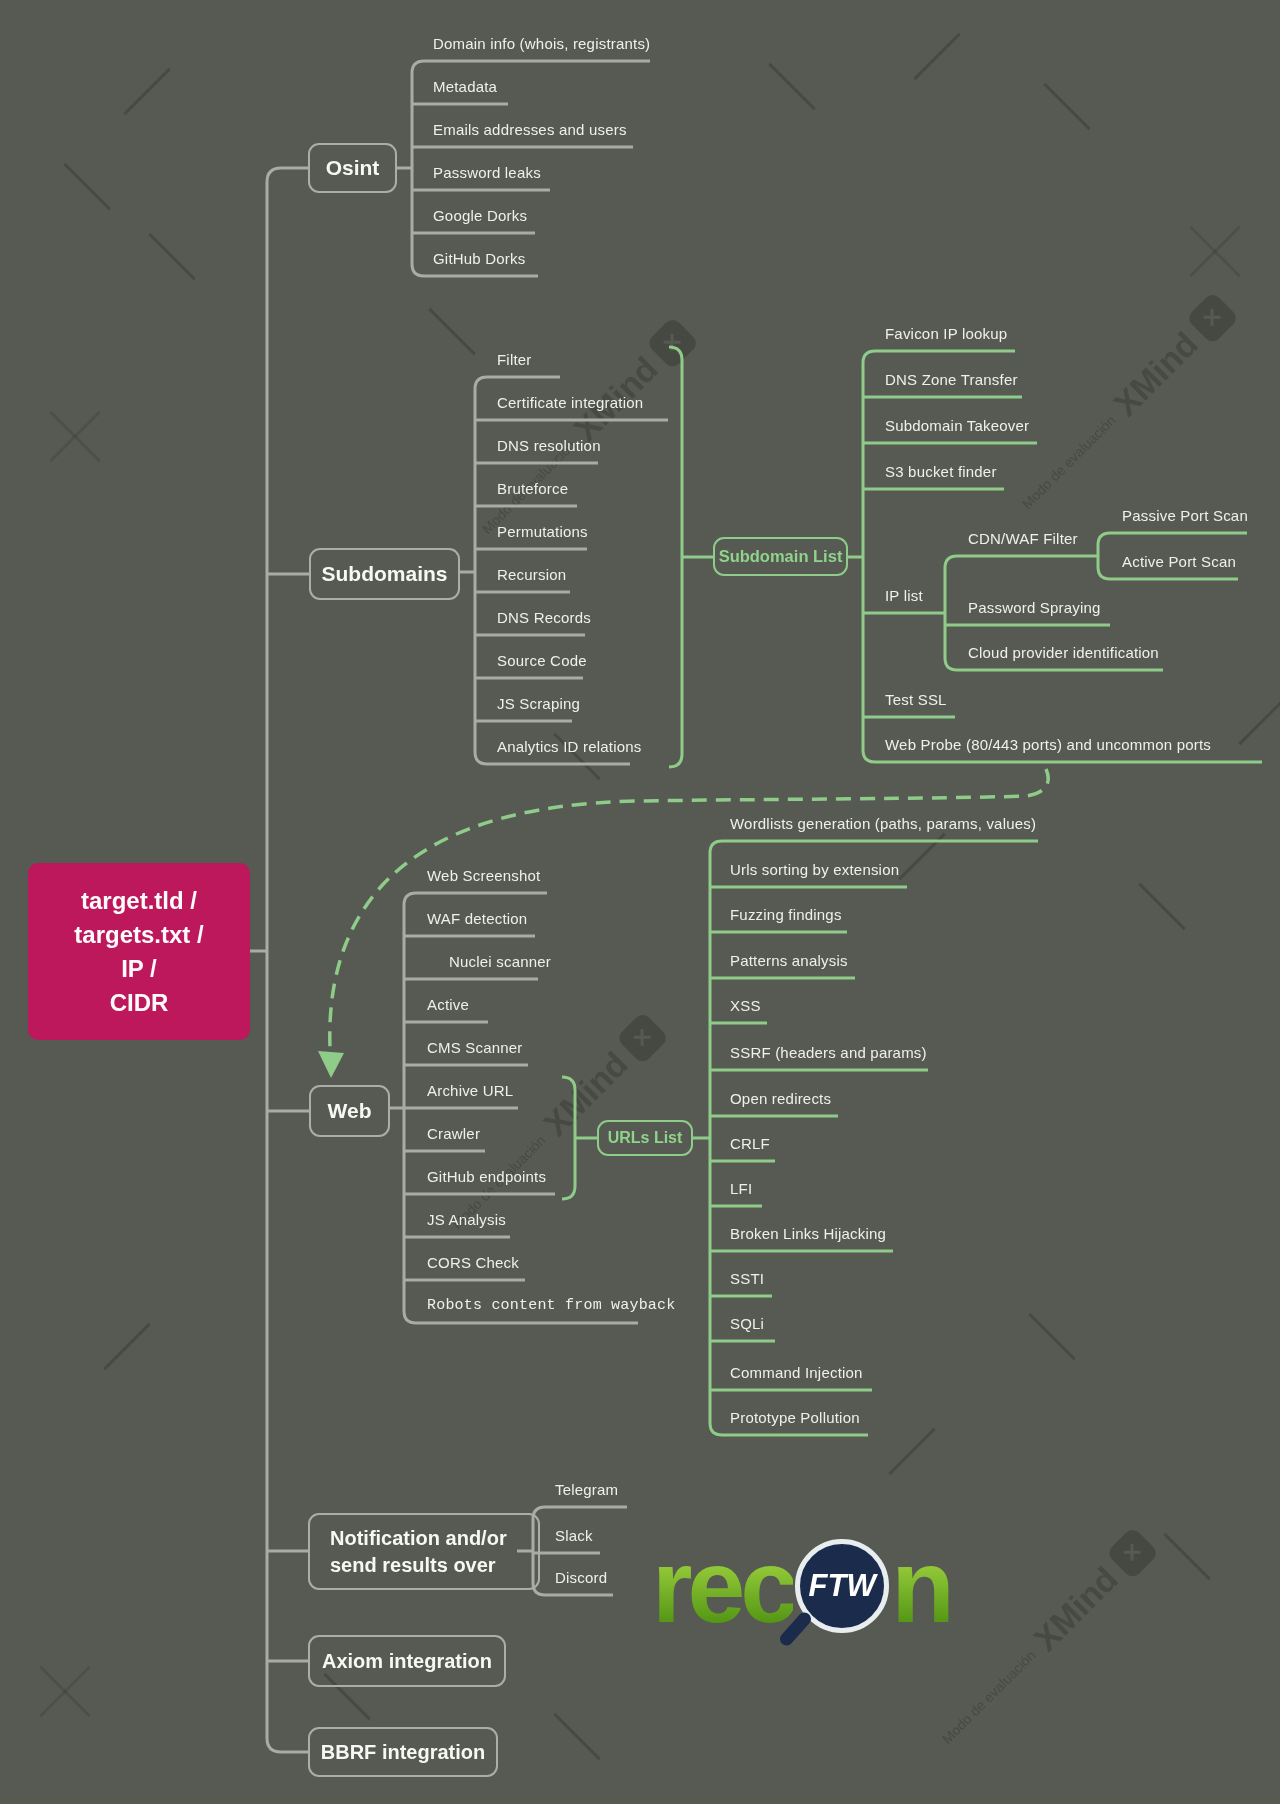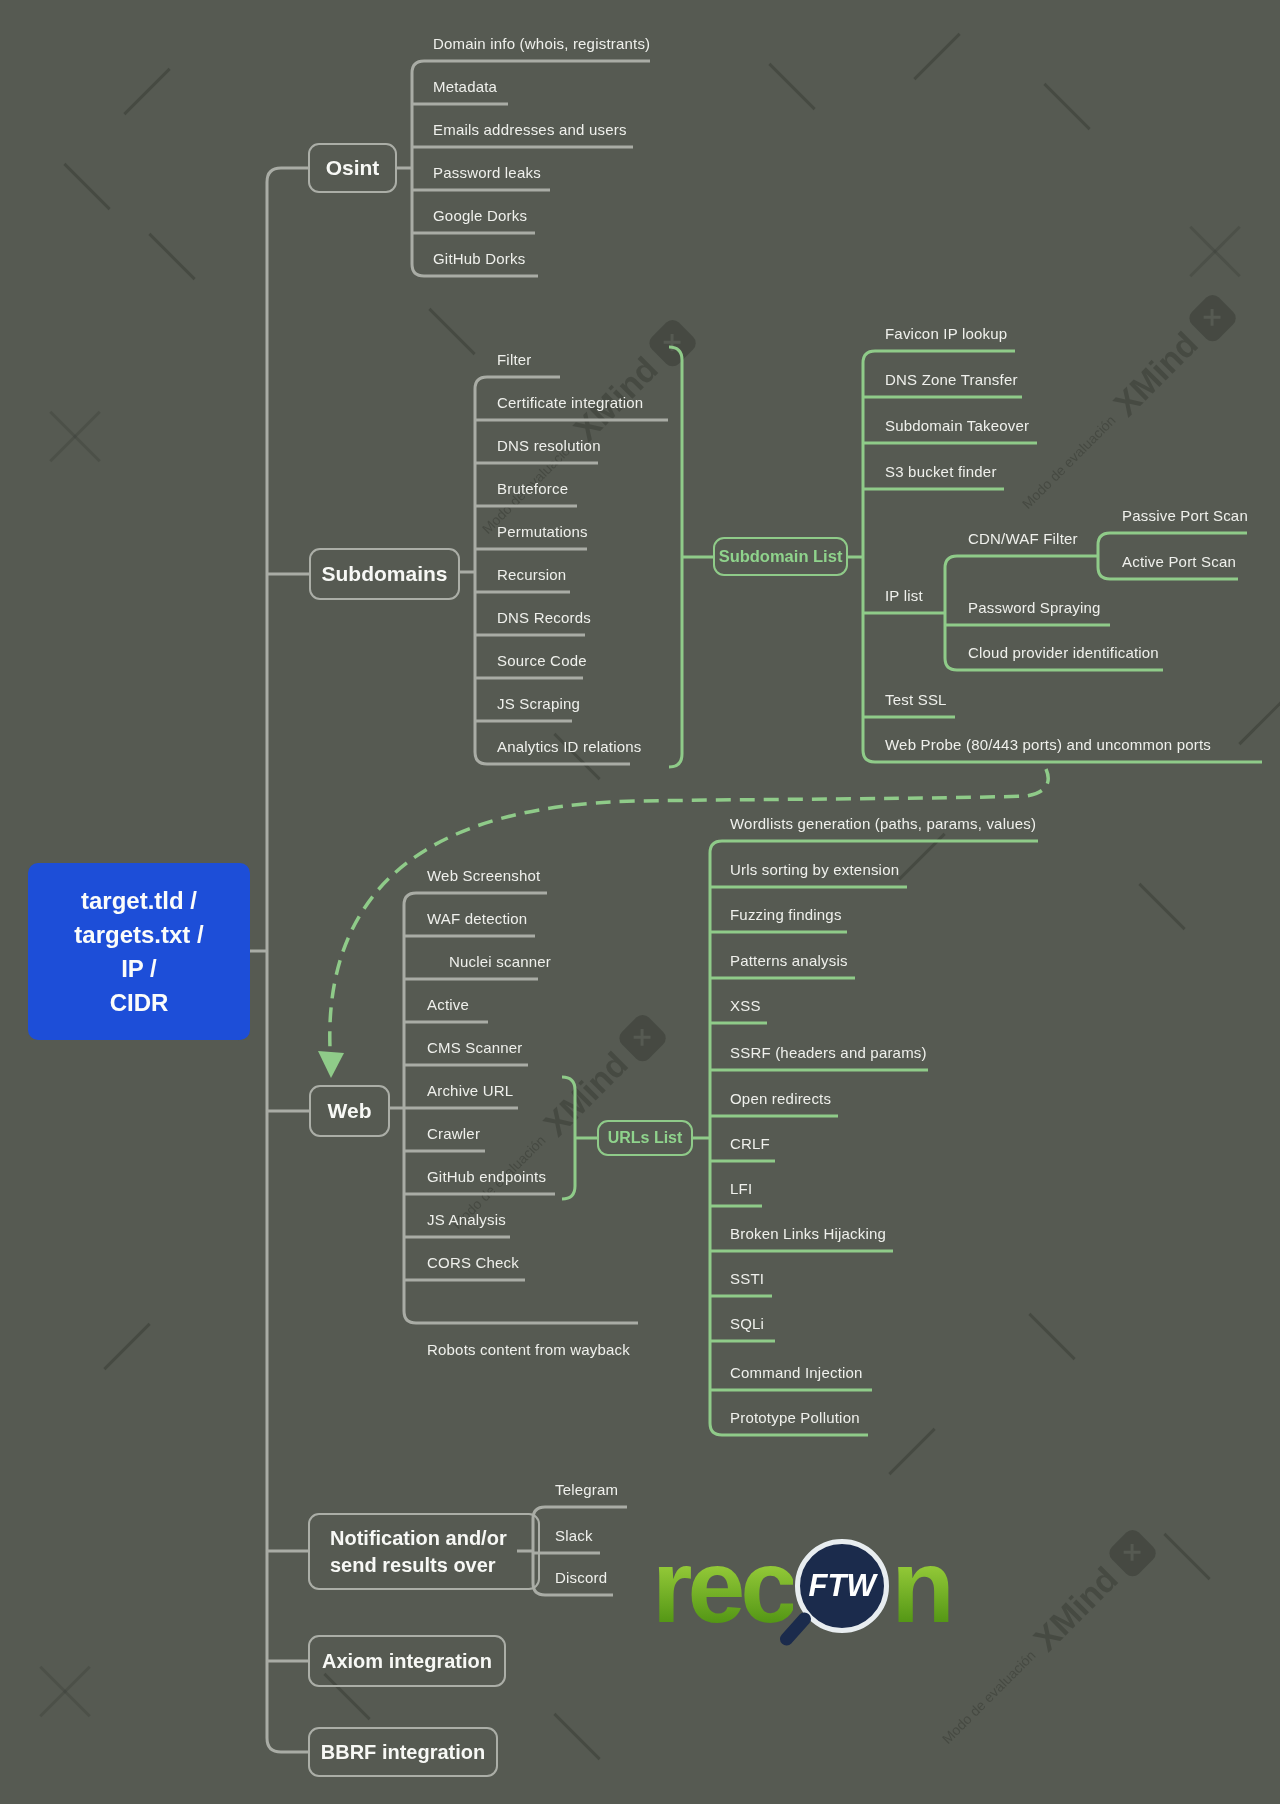--- a/index.html
+++ b/index.html
@@ -4,21 +4,21 @@
 <style>
   html,body{margin:0;padding:0;background:#565A52;}
   .canvas{position:relative;width:1280px;height:1804px;background:#565A52;overflow:hidden;
           font-family:"Liberation Sans",sans-serif;}
   svg.layer{position:absolute;left:0;top:0;}
   .lbl{position:absolute;font-size:15px;color:#EFF0EC;white-space:nowrap;letter-spacing:.2px;line-height:20px;}
   .topic{position:absolute;border:2.5px solid #ABAEA7;border-radius:11px;background:transparent;
          display:flex;align-items:center;justify-content:center;color:#F7F8F5;font-weight:bold;box-sizing:border-box;}
   .topic.green{border-color:#8FCB89;color:#8FD38C;}
   .topic.notif{flex-direction:column;align-items:flex-start;justify-content:center;padding-left:20px;line-height:27px;}
-  .root{position:absolute;background:#1d4ed8;border-radius:10px;color:#FBFCFA;font-weight:bold;
+  .root{position:absolute;background:#be185d;border-radius:10px;color:#FBFCFA;font-weight:bold;
         display:flex;flex-direction:column;align-items:center;justify-content:center;text-align:center;
         font-size:24px;line-height:34px;}
   .wm{position:absolute;display:flex;align-items:center;gap:10px;opacity:.30;pointer-events:none;white-space:nowrap;}
   .wm .small{font-size:14px;color:#23261F;}
   .wm .big{font-size:34px;font-weight:bold;color:#23261F;}
   .wm .block{width:38px;height:38px;border-radius:9px;background:#22251F;display:flex;align-items:center;
              justify-content:center;color:#565A52;font-size:22px;font-weight:bold;}
   .slash{position:absolute;width:64px;height:3px;background:rgba(28,31,25,.28);}
   .xm{position:absolute;width:70px;height:70px;opacity:.55;}
   .xm:before,.xm:after{content:"";position:absolute;top:50%;left:0;width:100%;height:3px;background:rgba(28,31,25,.30);}
@@ -157,21 +157,21 @@
     <div class="lbl" style="left: 427px; top: 866px;">Web Screenshot</div>
     <div class="lbl" style="left: 427px; top: 909px;">WAF detection</div>
     <div class="lbl" style="left: 449px; top: 952px;">Nuclei scanner</div>
     <div class="lbl" style="left: 427px; top: 995px;">Active</div>
     <div class="lbl" style="left: 427px; top: 1038px;">CMS Scanner</div>
     <div class="lbl" style="left: 427px; top: 1081px;">Archive URL</div>
     <div class="lbl" style="left: 427px; top: 1124px;">Crawler</div>
     <div class="lbl" style="left: 427px; top: 1167px;">GitHub endpoints</div>
     <div class="lbl" style="left: 427px; top: 1210px;">JS Analysis</div>
     <div class="lbl" style="left: 427px; top: 1253px;">CORS Check</div>
-    <div class="lbl" style="left: 427px; top: 1340px;">Robots content from wayback</div>
+    <div class="lbl" style="left: 427px; top: 1296px; font-family: Liberation Mono, monospace;">Robots content from wayback</div>
     <div class="lbl" style="left: 555px; top: 1480px;">Telegram</div>
     <div class="lbl" style="left: 555px; top: 1526px;">Slack</div>
     <div class="lbl" style="left: 555px; top: 1568px;">Discord</div>
     <div class="lbl" style="left: 885px; top: 324px;">Favicon IP lookup</div>
     <div class="lbl" style="left: 885px; top: 370px;">DNS Zone Transfer</div>
     <div class="lbl" style="left: 885px; top: 416px;">Subdomain Takeover</div>
     <div class="lbl" style="left: 885px; top: 462px;">S3 bucket finder</div>
     <div class="lbl" style="left: 885px; top: 586px;">IP list</div>
     <div class="lbl" style="left: 885px; top: 690px;">Test SSL</div>
     <div class="lbl" style="left: 885px; top: 735px;">Web Probe (80/443 ports) and uncommon ports</div>

